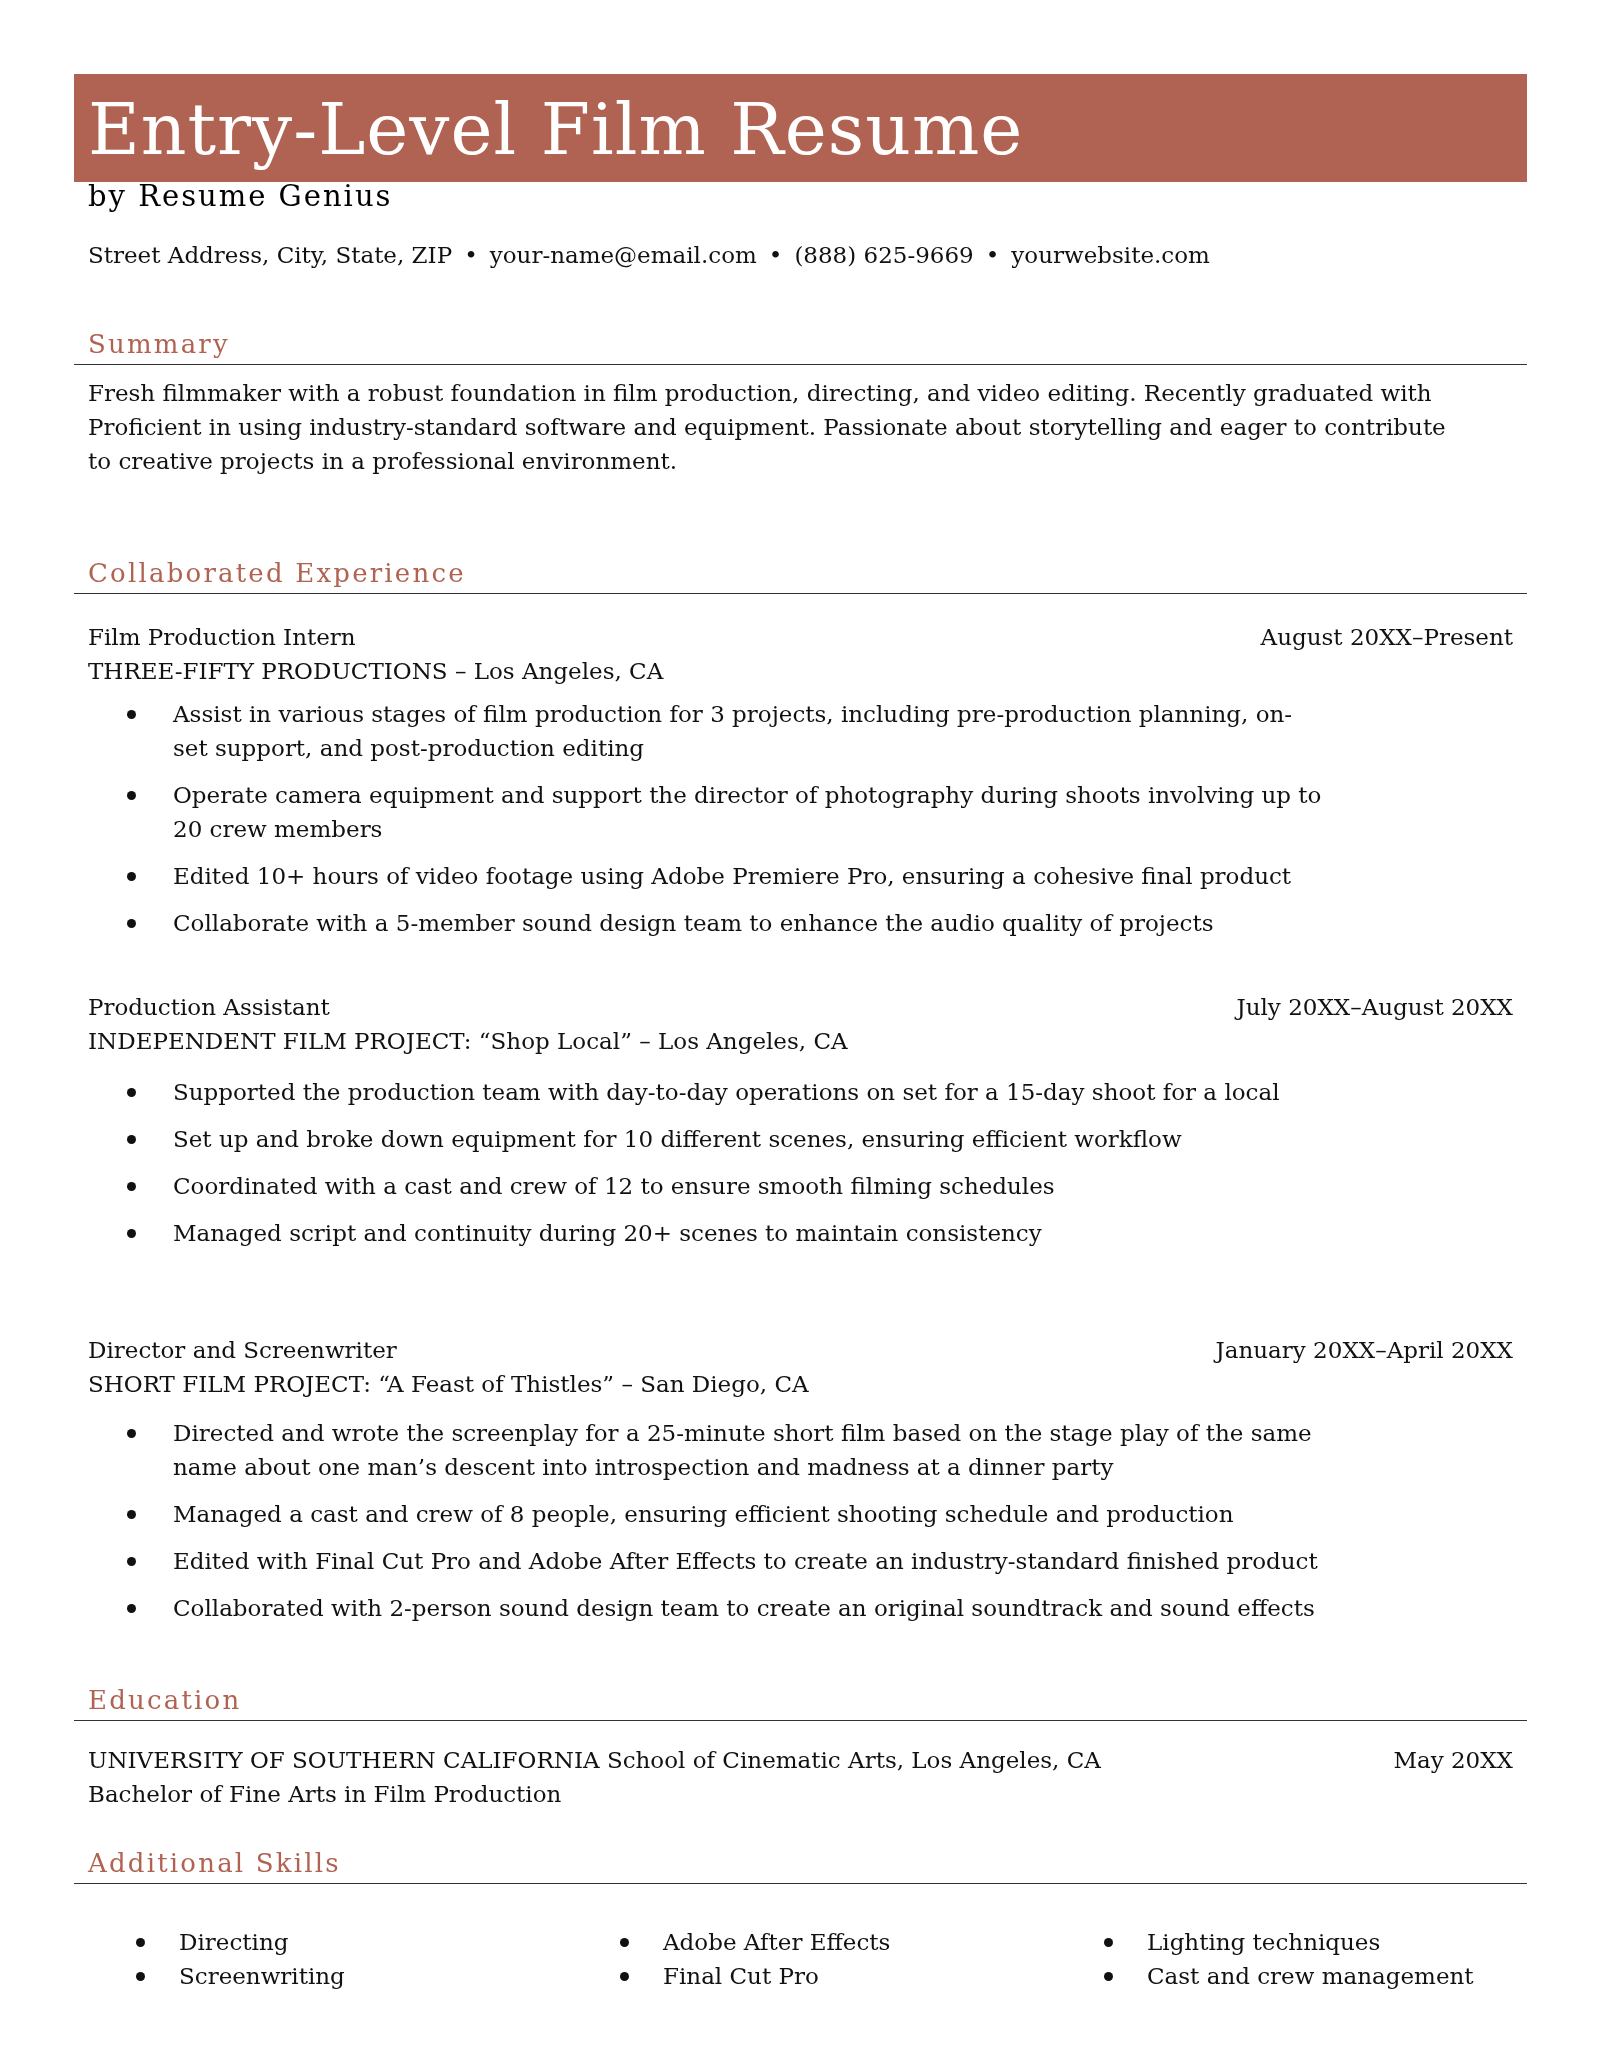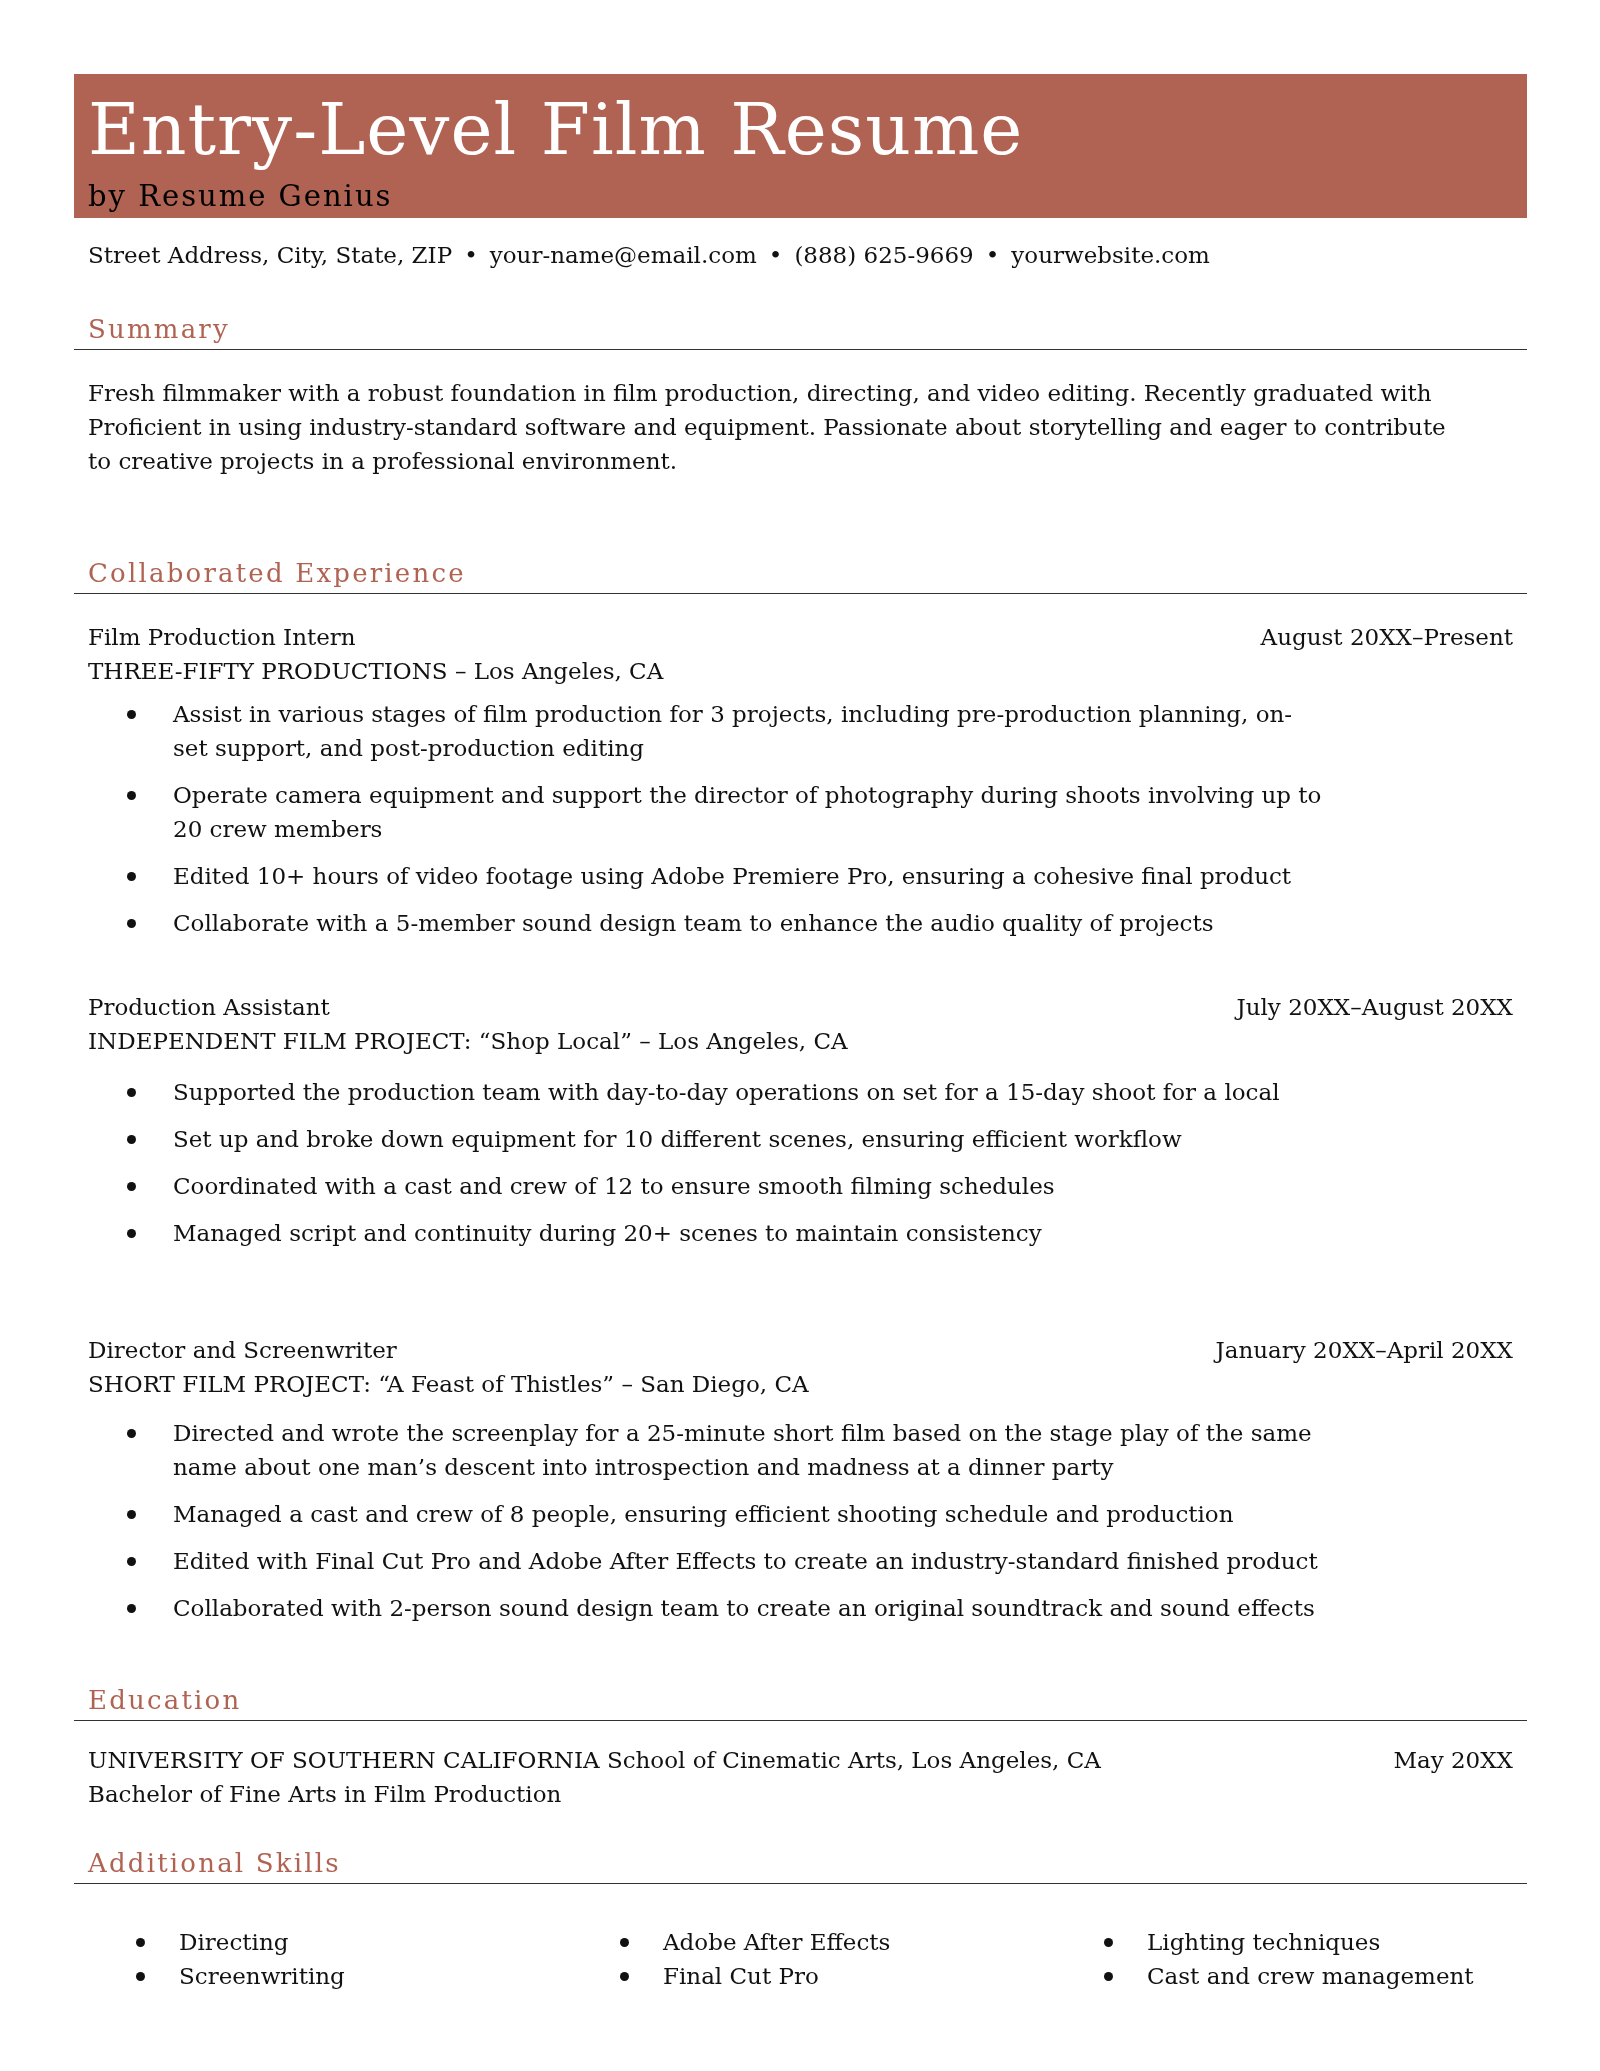--- a/index.html
+++ b/index.html
@@ -1,19 +1,19 @@
 <!DOCTYPE html>
 <html><head>
 <meta charset="utf-8">
 <style>
   html, body { margin: 0; padding: 0; background: #ffffff; }
   body { width: 1600px; height: 2071px; position: relative; overflow: hidden;
          font-family: "DejaVu Serif", "Liberation Serif", serif; color: #111; }
   .page { position: absolute; left: 74px; top: 0; width: 1453px; }
-  .banner { position: absolute; left: 0; top: 74px; width: 1453px; height: 144px; background: #b06352; }
+  .banner { position: absolute; left: 0; top: 74px; width: 1453px; height: 108px; background: #b06352; }
   .banner-title { position: absolute; left: 14px; top: 6px; font-size: 71px; color: #fff;
                   font-family: "DejaVu Serif", serif; letter-spacing: 1px; line-height: 100px; white-space: nowrap; }
   .banner-sub { position: absolute; left: 14px; top: 104px; font-size: 29px; color: #000000; letter-spacing: 2px;
                 line-height: 36px; white-space: nowrap; }
   .contact { position: absolute; left: 14px; top: 238px; font-size: 23px; line-height: 34px; white-space: nowrap; }
   .contact .sep { margin: 0 12px; }
   .section-h { position: absolute; left: 0; width: 1453px; border-bottom: 1.6px solid #333; height: 40px; }
   .section-h span { position: absolute; left: 14px; bottom: 2px; font-size: 26px; color: #b06352;
                     letter-spacing: 2.2px; line-height: 36px; white-space: nowrap; }
   .para { position: absolute; left: 14px; width: 1440px; font-size: 23px; line-height: 34px; }
@@ -36,21 +36,21 @@
 
   <div class="banner">
     <div class="banner-title">Entry-Level Film Resume</div>
     <div class="banner-sub">by Resume Genius</div>
   </div>
 
   <div class="contact">
     <span>Street Address, City, State, ZIP</span><span class="sep">•</span><span>your-name@email.com</span><span class="sep">•</span><span>(888) 625-9669</span><span class="sep">•</span><span>yourwebsite.com</span>
   </div>
 
-  <div class="section-h" style="top:309px;">
+  <div class="section-h" style="top:324px;">
     <span>Summary</span>
   </div>
   <div class="para" style="top:376px;">
     <div>Fresh filmmaker with a robust foundation in film production, directing, and video editing. Recently graduated with</div>
     <div>Proficient in using industry-standard software and equipment. Passionate about storytelling and eager to contribute</div>
     <div>to creative projects in a professional environment.</div>
   </div>
 
   <div class="section-h" style="top:553px;">
     <span>Collaborated Experience</span>

